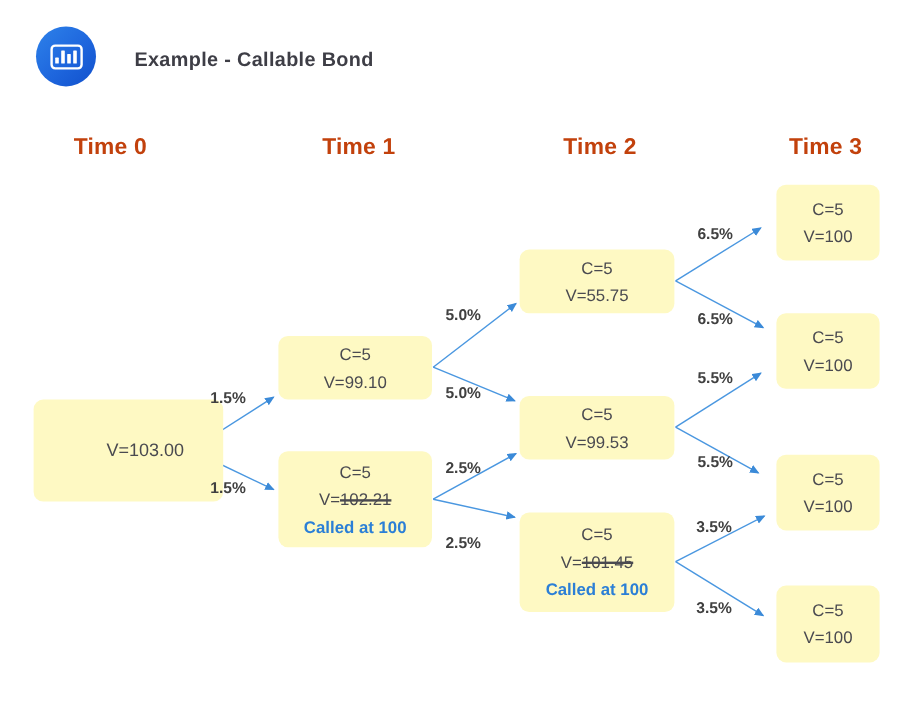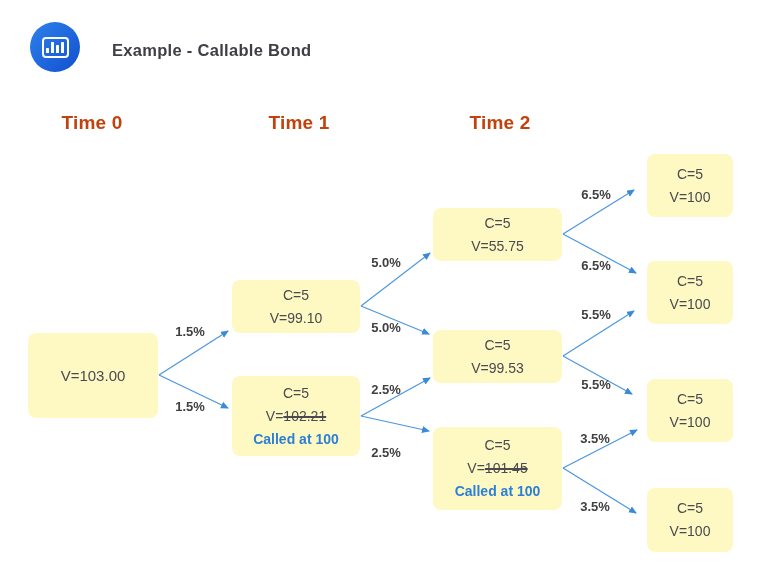--- a/index.html
+++ b/index.html
@@ -16,21 +16,21 @@
   .brand-title{position:absolute;left:112px;top:41px;font-size:16.5px;font-weight:700;
     color:#3e3e46;letter-spacing:.3px;}
   
   .colh{position:absolute;top:112px;width:110px;text-align:center;font-size:19px;
     font-weight:600;color:#c2410c;letter-spacing:.2px;}
   .colh-0{left:37px;} .colh-1{left:244px;} .colh-2{left:445px;} .colh-3{left:633px;}
   
   .node{position:absolute;background:#fef9c3;border-radius:8px;z-index:2;
     display:flex;flex-direction:column;align-items:center;justify-content:center;
     color:#4a4a50;font-size:14px;font-weight:500;line-height:23px;text-align:center;}
-  .n-t0   {left:28px; top:333px;width:130px;height:85px;font-size:15px;}
+  .n-t0   {left:28px; top:333px;width:130px;height:85px;font-size:15px;padding-left:28px;}
   .n-t1up {left:232px;top:280px;width:128px;height:53px;}
   .n-t1dn {left:232px;top:376px;width:128px;height:80px;}
   .n-t2up {left:433px;top:208px;width:129px;height:53px;}
   .n-t2mid{left:433px;top:330px;width:129px;height:53px;}
   .n-t2dn {left:433px;top:427px;width:129px;height:83px;}
   .n-t31  {left:647px;top:154px;width:86px;height:63px;}
   .n-t32  {left:647px;top:261px;width:86px;height:63px;}
   .n-t33  {left:647px;top:379px;width:86px;height:63px;}
   .n-t34  {left:647px;top:488px;width:86px;height:64px;}
   .strike{text-decoration:line-through;text-decoration-thickness:1.5px;}
@@ -80,20 +80,21 @@
         <i class="b2"></i>
         <i class="b3"></i>
         <i class="b4"></i>
     </div>
   </div>
   <div class="brand-title">Example - Callable Bond</div>
 
   <div class="colh colh-0">Time 0</div>
   <div class="colh colh-1">Time 1</div>
   <div class="colh colh-2">Time 2</div>
+  <div class="colh colh-3">Time 3</div>
 
   <div class="node n-t0">
     <div><span>V=</span><span>103.00</span></div>
   </div>
 
   <div class="node n-t1up">
     <div>C=5</div>
     <div><span>V=</span><span>99.10</span></div>
   </div>
 

